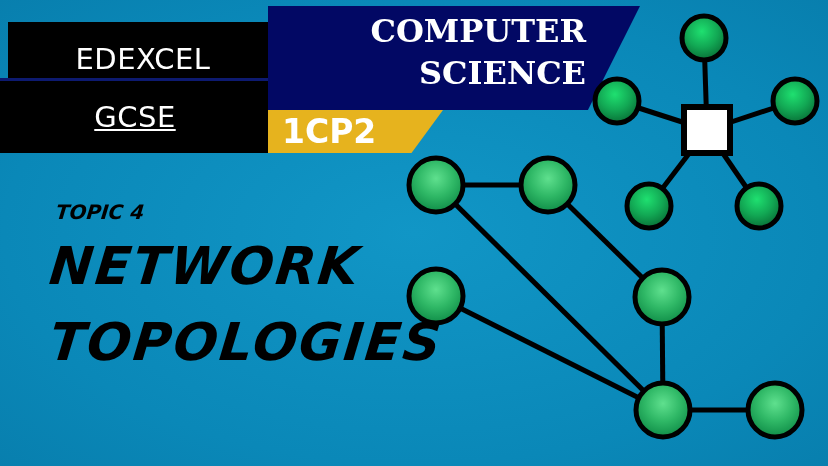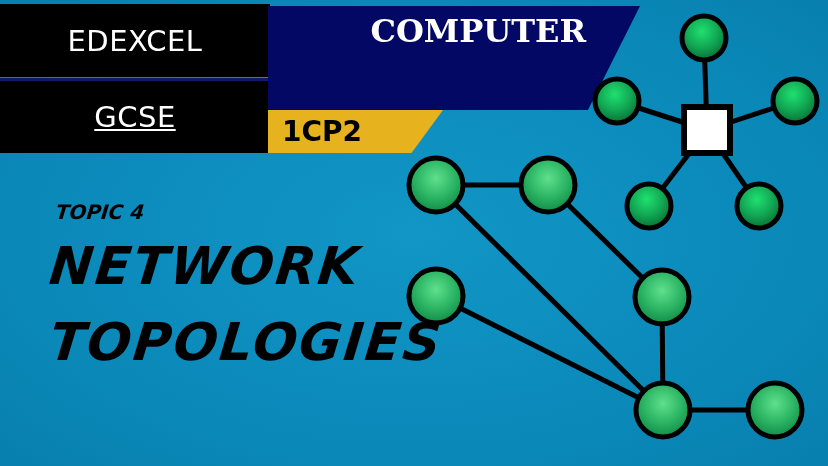--- a/index.html
+++ b/index.html
@@ -1,27 +1,27 @@
 <!DOCTYPE html>
 <html><head>
 <meta charset="utf-8">
 <style>
   html,body{margin:0;padding:0;}
   body{width:828px;height:466px;overflow:hidden;background:#0a8cbc;position:relative;font-family:"Liberation Sans",sans-serif;}
   .bg{position:absolute;inset:0;background:radial-gradient(ellipse at 50% 50%,#1196c6 0%,#0a88b8 70%,#087fae 100%);}
   .blk{position:absolute;left:0;width:270px;background:#000;color:#fff;display:flex;align-items:center;justify-content:center;font-family:"DejaVu Sans",sans-serif;font-size:29px;letter-spacing:0.5px;}
-  .blk1{top:4px;height:73px;}
+  .blk1{top:22px;height:73px;margin-left:8px;}
   .blk2{top:81px;height:72px;text-decoration:underline;}
   .div{position:absolute;left:0;top:78px;width:270px;height:3px;background:#0d1a70;}
   .navy{position:absolute;left:268px;top:6px;width:372px;height:104px;background:#020864;clip-path:polygon(0 0,100% 0,86% 100%,0 100%);}
   .cs{position:absolute;left:286px;top:10px;width:300px;color:#fff;font-family:"DejaVu Serif",serif;font-weight:bold;font-size:32px;line-height:42px;text-align:right;}
   .cs .l1{display:block;}
   .cs .l2{display:block;padding-left:72px;}
   .yel{position:absolute;left:268px;top:110px;width:175px;height:43px;background:#e6b31e;clip-path:polygon(0 0,100% 0,82% 100%,0 100%);}
-  .code{position:absolute;left:282px;top:112px;color:#000000;font-family:"DejaVu Sans",sans-serif;font-weight:bold;font-size:28px;line-height:40px;}
+  .code{position:absolute;left:282px;top:112px;color:#ffffff;font-family:"DejaVu Sans",sans-serif;font-weight:bold;font-size:33px;line-height:40px;}
   .topic{position:absolute;left:56px;top:200px;color:#000;font-family:"DejaVu Sans",sans-serif;font-weight:bold;font-style:italic;font-size:20px;transform:skewX(-6deg);}
   .title{position:absolute;left:50px;color:#000;font-family:"DejaVu Sans",sans-serif;font-weight:bold;font-style:italic;font-size:52px;letter-spacing:2px;transform:skewX(-6deg);line-height:60px;}
   .t1{top:236px;}
   .t2{top:312px;}
   svg{position:absolute;left:0;top:0;}
 </style>
 </head>
 <body>
 
 <div class="bg"></div>
@@ -30,20 +30,21 @@
     <span>EDEXCEL</span>
   </div>
 <div class="div"></div>
 <div class="blk blk2">
     <span>GCSE</span>
   </div>
 
 <div class="navy"></div>
 <div class="cs">
   <span class="l1">COMPUTER</span>
+  <span class="l2">SCIENCE</span>
 </div>
 
 <div class="yel"></div>
 <div class="code">1CP2</div>
 
 <div class="topic">TOPIC 4</div>
 <div class="title t1">NETWORK</div>
 <div class="title t2">TOPOLOGIES</div>
 
 <svg width="828" height="466">

